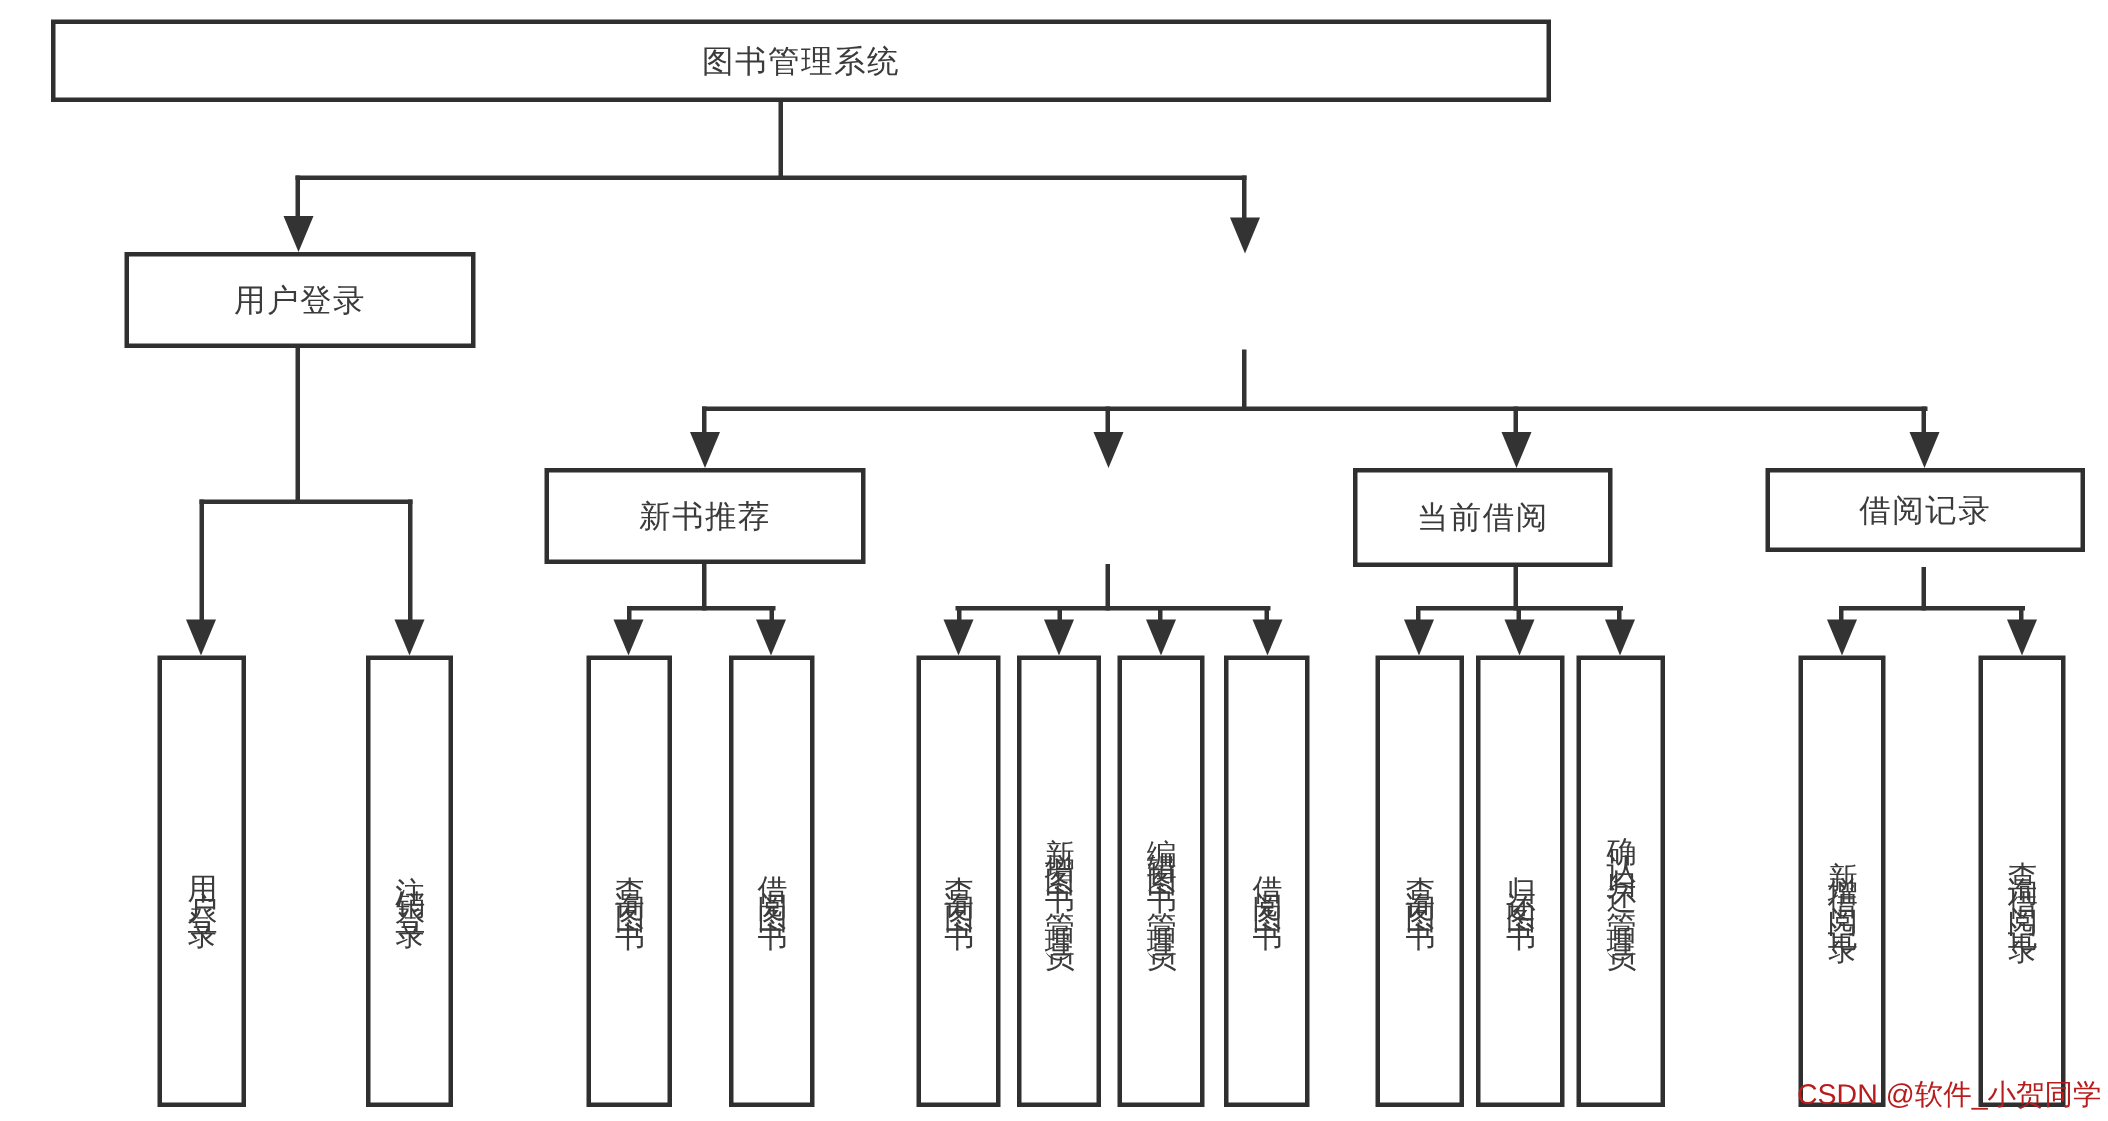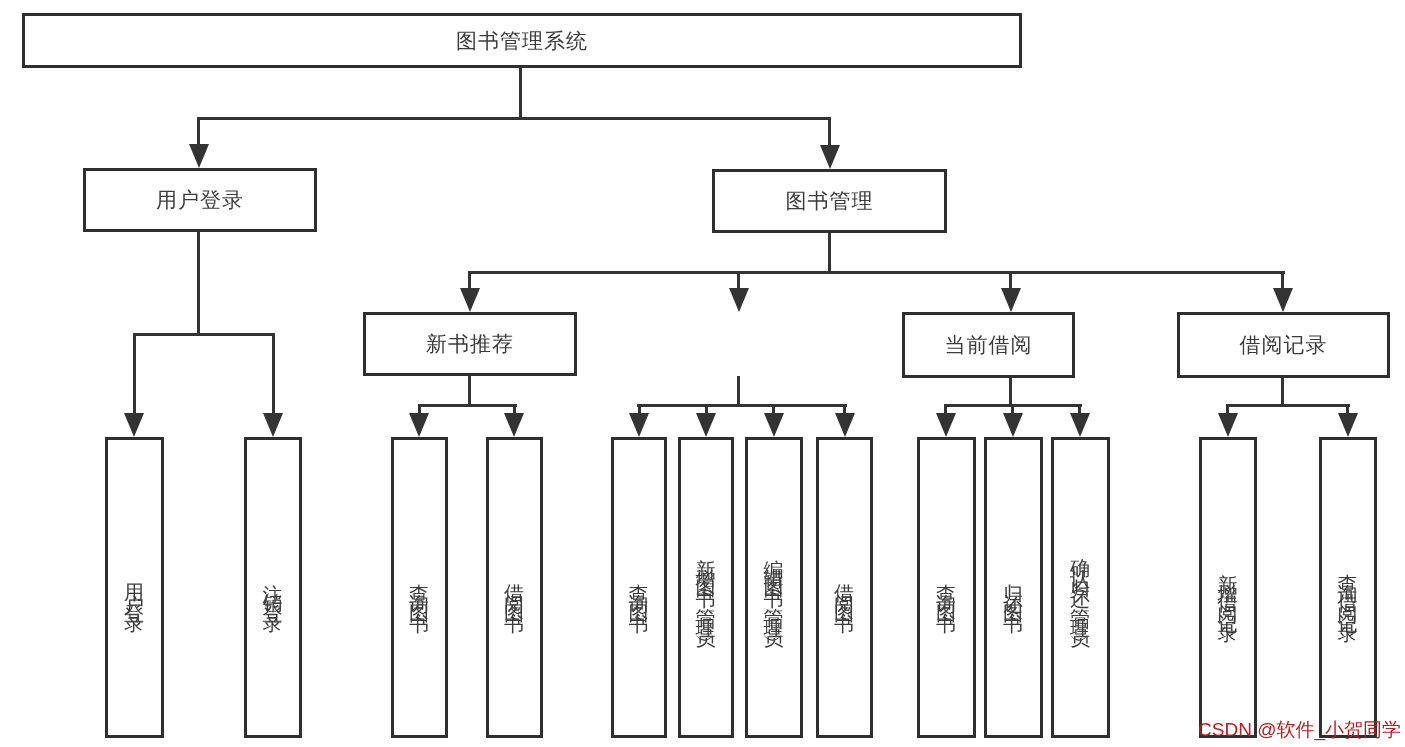--- a/index.html
+++ b/index.html
@@ -29,36 +29,33 @@
   .watermark{
     position:absolute;left:1186px;top:717px;width:215px;text-align:right;
     font-size:19px;color:#b91c1c;white-space:nowrap;
   }
 </style>
 </head>
 <body>
 
 <div id="stage">
 
-  <div class="hbox" style="left:22px;top:13px;width:1000px;height:55px;">
+  <div class="hbox" style="left:34px;top:13px;width:1000px;height:55px;">
     <span>图书管理系统</span>
   </div>
 
   <div class="line" style="left:519px;top:68px;width:3px;height:50px;"></div>
   <div class="line" style="left:197px;top:117px;width:634px;height:3px;"></div>
   <div class="line" style="left:197px;top:117px;width:3px;height:30px;"></div>
   <div class="arrow" style="left:189px;top:144px;"></div>
   <div class="line" style="left:828px;top:117px;width:3px;height:31px;"></div>
   <div class="arrow" style="left:820px;top:145px;"></div>
 
   <div class="hbox" style="left:83px;top:168px;width:234px;height:64px;">
     <span>用户登录</span>
-  </div>
-  <div class="hbox" style="left:712px;top:169px;width:235px;height:64px;">
-    <span>图书管理</span>
   </div>
 
   <div class="line" style="left:197px;top:232px;width:3px;height:103px;"></div>
   <div class="line" style="left:133px;top:333px;width:142px;height:3px;"></div>
   <div class="line" style="left:133px;top:333px;width:3px;height:82px;"></div>
   <div class="arrow" style="left:124px;top:413px;"></div>
   <div class="line" style="left:272px;top:333px;width:3px;height:82px;"></div>
   <div class="arrow" style="left:263px;top:413px;"></div>
 
   <div class="line" style="left:828px;top:233px;width:3px;height:40px;"></div>
@@ -71,21 +68,21 @@
   <div class="arrow" style="left:1001px;top:288px;"></div>
   <div class="line" style="left:1281px;top:271px;width:3px;height:20px;"></div>
   <div class="arrow" style="left:1273px;top:288px;"></div>
 
   <div class="hbox" style="left:363px;top:312px;width:214px;height:64px;">
     <span>新书推荐</span>
   </div>
   <div class="hbox" style="left:902px;top:312px;width:173px;height:66px;">
     <span>当前借阅</span>
   </div>
-  <div class="hbox" style="left:1177px;top:312px;width:213px;height:66px;">
+  <div class="hbox" style="left:1177px;top:312px;width:213px;height:56px;">
     <span>借阅记录</span>
   </div>
 
   <div class="line" style="left:468px;top:376px;width:3px;height:31px;"></div>
   <div class="line" style="left:418px;top:404px;width:99px;height:3px;"></div>
   <div class="line" style="left:418px;top:404px;width:3px;height:12px;"></div>
   <div class="arrow" style="left:409px;top:413px;"></div>
   <div class="line" style="left:513px;top:404px;width:3px;height:12px;"></div>
   <div class="arrow" style="left:504px;top:413px;"></div>
 

